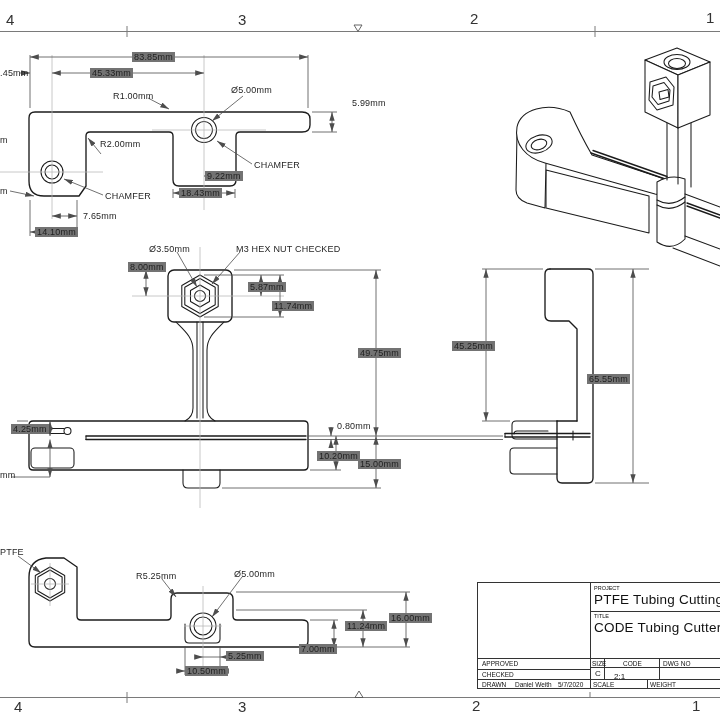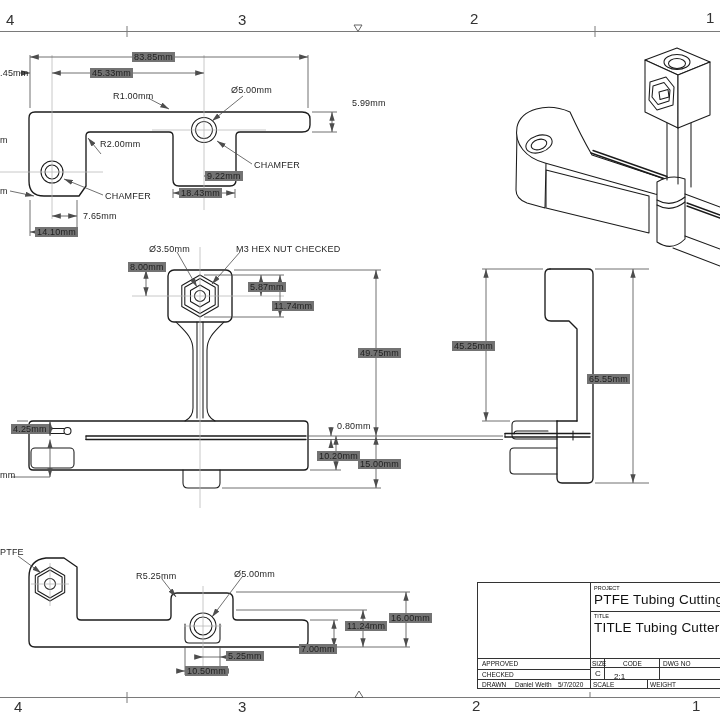--- a/index.html
+++ b/index.html
@@ -270,21 +270,21 @@
     <div class="tbl" style="left:0;top:86px;width:112px;height:1px"></div>
     <div class="tbl" style="left:112px;top:84px;width:138px;height:1px"></div>
     <div class="tbl" style="left:0;top:96px;width:250px;height:1px"></div>
     <div class="tbl" style="left:126px;top:75px;width:1px;height:21px"></div>
     <div class="tbl" style="left:181px;top:75px;width:1px;height:21px"></div>
     <div class="tbl" style="left:169px;top:96px;width:1px;height:9px"></div>
 
     <span class="tbt t5" style="left:116px;top:2px">PROJECT</span>
     <span class="tbt t13" style="left:116px;top:9px">PTFE Tubing Cutting</span>
     <span class="tbt t5" style="left:116px;top:30px">TITLE</span>
-    <span class="tbt t13" style="left:116px;top:37px">TITLE Tubing Cutter</span>
+    <span class="tbt t13" style="left:116px;top:37px">CODE Tubing Cutter</span>
 
     <span class="tbt t6" style="left:4px;top:77px">APPROVED</span>
     <span class="tbt t6" style="left:4px;top:88px">CHECKED</span>
     <span class="tbt t6" style="left:4px;top:98px">DRAWN</span>
     <span class="tbt t6" style="left:37px;top:98px">Daniel Weith</span>
     <span class="tbt t6" style="left:80px;top:98px">5/7/2020</span>
 
     <span class="tbt t6" style="left:114px;top:77px">SIZE</span>
     <span class="tbt t8" style="left:117px;top:86px">C</span>
     <span class="tbt t6" style="left:145px;top:77px">CODE</span>

